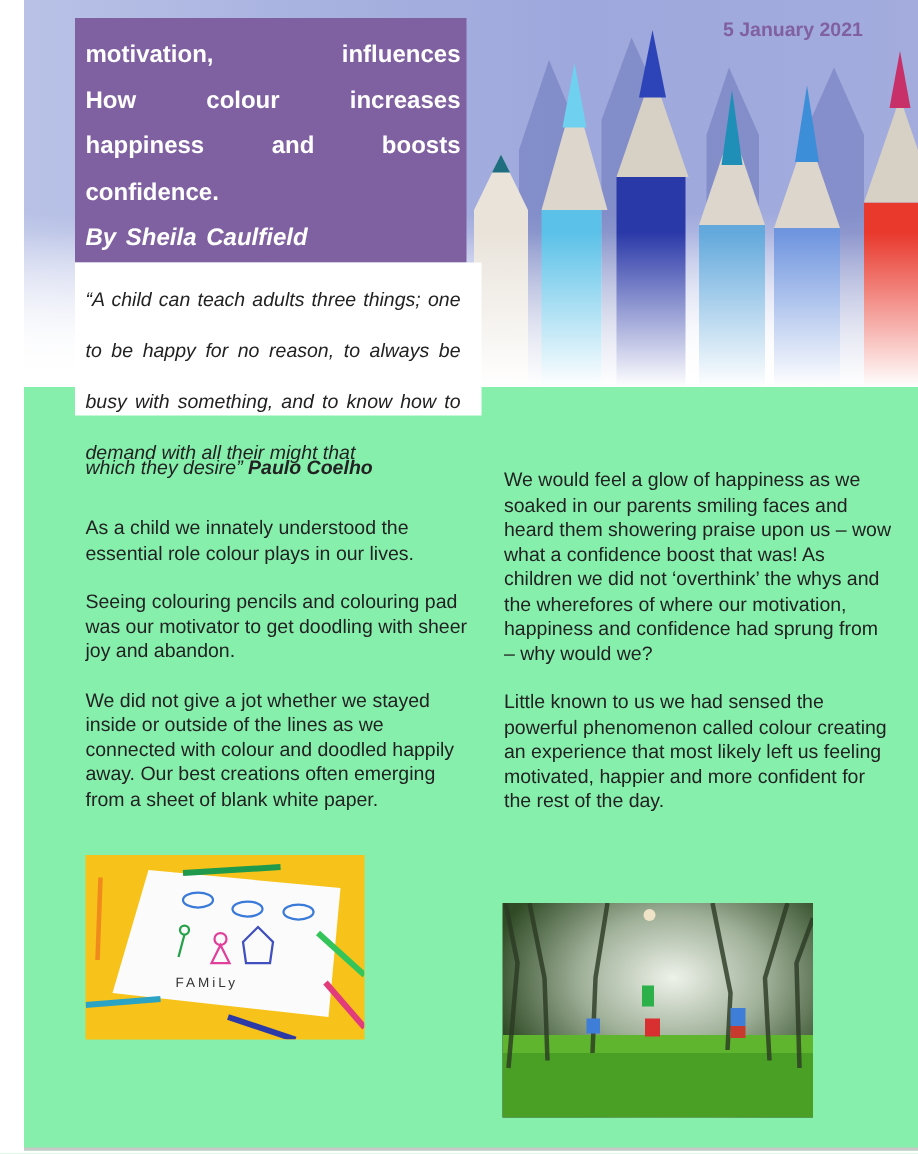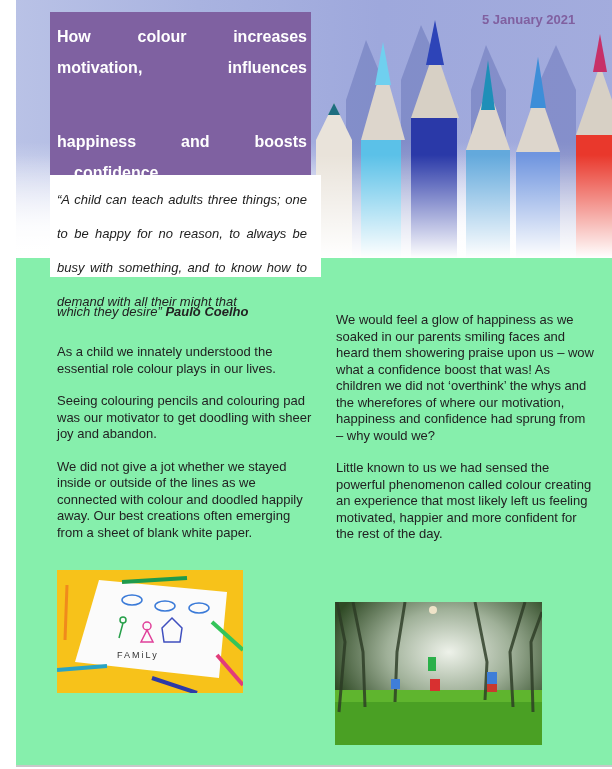--- a/index.html
+++ b/index.html
@@ -84,24 +84,24 @@
       <polygon points="560,135 584,65 608,135" fill="#d7d0c5"></polygon>
       <polygon points="577,72 584,34 591,72" fill="#c73068"></polygon>
       <rect x="0" y="0" width="608" height="258" fill="url(#fade)"></rect>
     </svg>
   </div>
 
   <div class="date">5 January 2021</div>
 
   <div class="title-box">
     <div class="title-text">
+      <span style="display:block;text-align:justify;text-align-last:justify;">motivation, influences</span>
       <span style="display:block;text-align:justify;text-align-last:justify;">How colour increases</span>
-      <span style="display:block;text-align:justify;text-align-last:justify;">motivation, influences</span>
-      <span style="display:block;text-align:justify;text-align-last:justify;margin-top:44px;">happiness and boosts</span>
-      <span style="display:block;margin-left:17px;">confidence.</span>
+      <span style="display:block;text-align:justify;text-align-last:justify;">happiness and boosts</span>
+      <span style="display:block;">confidence.</span>
       <span class="byline">By Sheila Caulfield</span>
     </div>
   </div>
 
   <div class="quote-box"></div>
   <div class="quote">“A child can teach adults three things; one to be happy for no reason, to always be busy with something, and to know how to demand with all their might that</div>
   <div class="quote-last">
     <span>which they desire”</span>
     <span class="quote-author">Paulo Coelho</span>
   </div>

